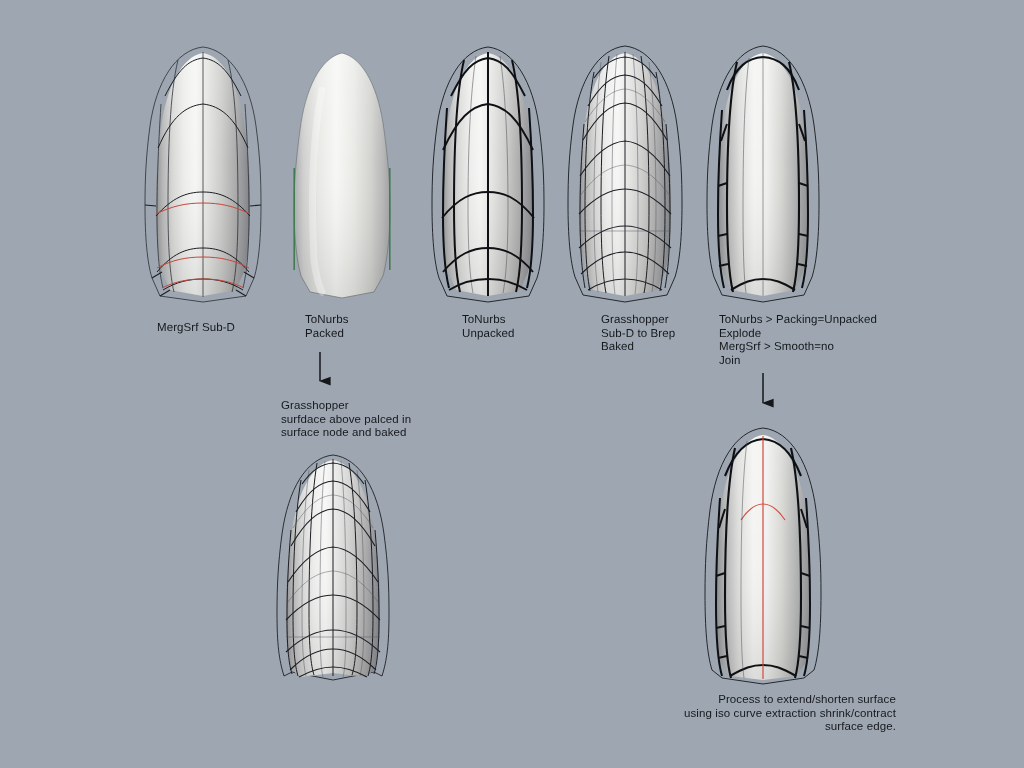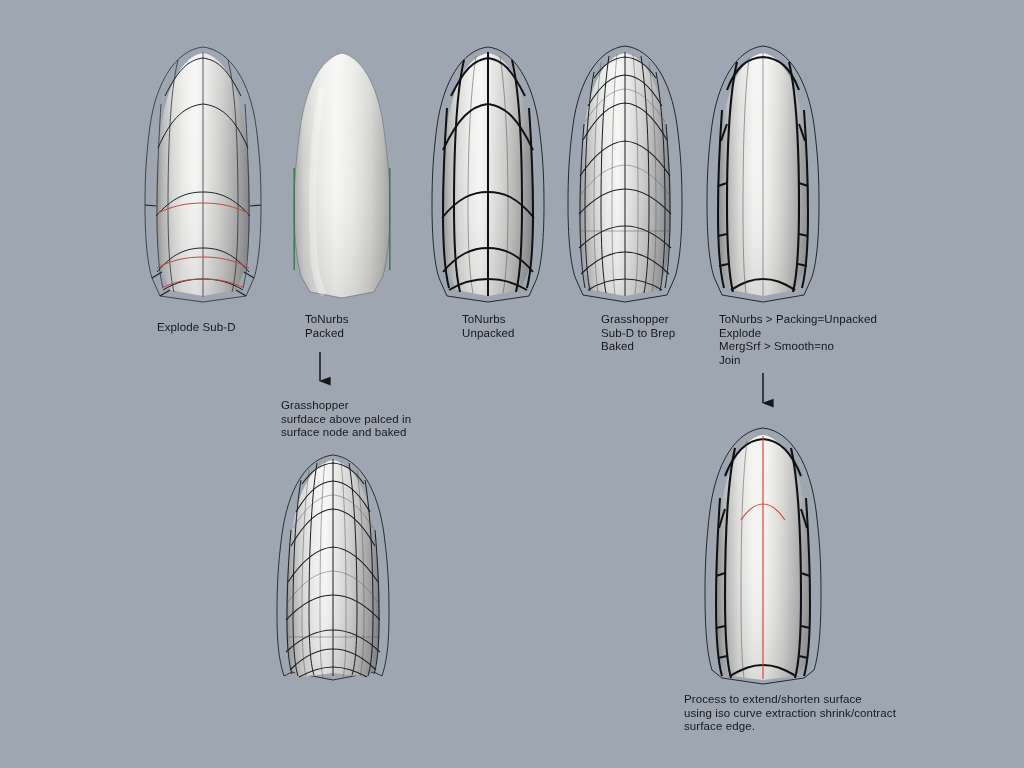--- a/index.html
+++ b/index.html
@@ -338,31 +338,31 @@
     <g stroke="#d24a3c" stroke-width="1.2" fill="none">
       <path d="M763,436 L763,679"></path>
       <path d="M741,520 C749,508 756,504 763,504 C770,504 777,508 785,520"></path>
     </g>
     <g stroke="#42464d" stroke-width="0.6" fill="none" opacity="0.8">
       <path d="M747,441 C742,482 741,540 741,596 C741,638 742,664 744,678"></path>
     </g>
   </g>
 </svg>
 
-<div class="caption" style="left:157px;top:322px;">Explode Sub-D</div>
+<div class="caption" style="left:157px;top:322px;">MergSrf Sub-D</div>
 <div class="caption" style="left:305px;top:314px;">ToNurbs
 Packed</div>
 <div class="caption" style="left:462px;top:314px;">ToNurbs
 Unpacked</div>
 <div class="caption" style="left:601px;top:314px;">Grasshopper
 Sub-D to Brep
 Baked</div>
 <div class="caption" style="left:712px;top:314px;margin-left:7px;">ToNurbs &gt; Packing=Unpacked
 Explode
 MergSrf &gt; Smooth=no
 Join</div>
 
 <div class="note" style="left:281px;top:399px;">Grasshopper
 surfdace above palced in
 surface node and baked</div>
-<div class="note" style="left:684px;top:693px;">Process to extend/shorten surface
+<div class="note" style="left:684px;top:693px;text-align:right;">Process to extend/shorten surface
 using iso curve extraction shrink/contract
 surface edge.</div>
 
 </body></html>

